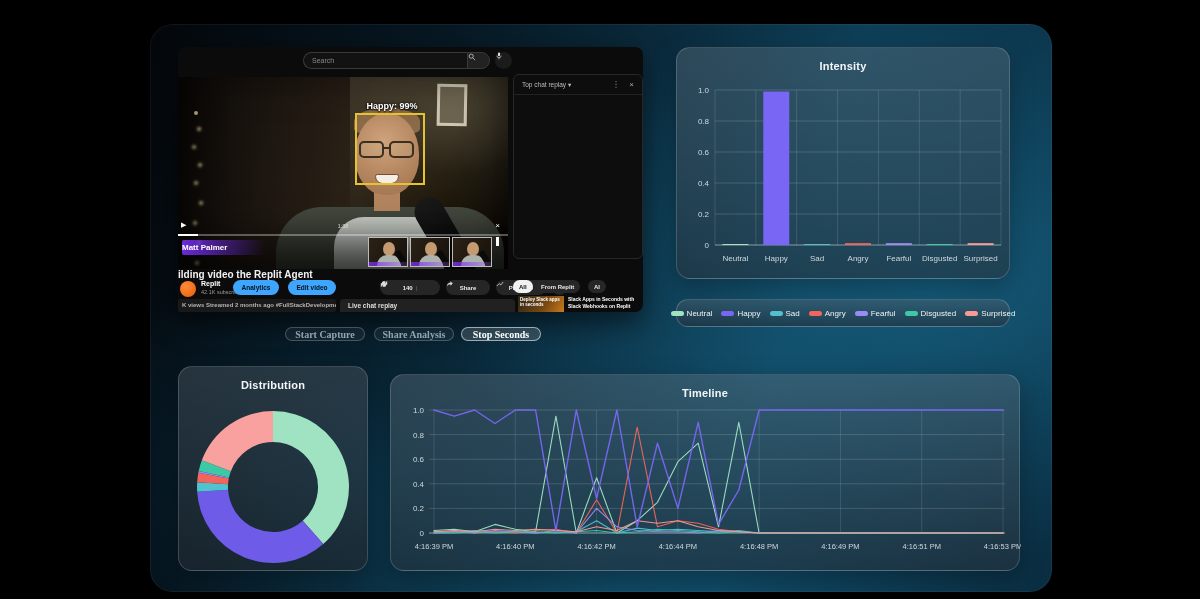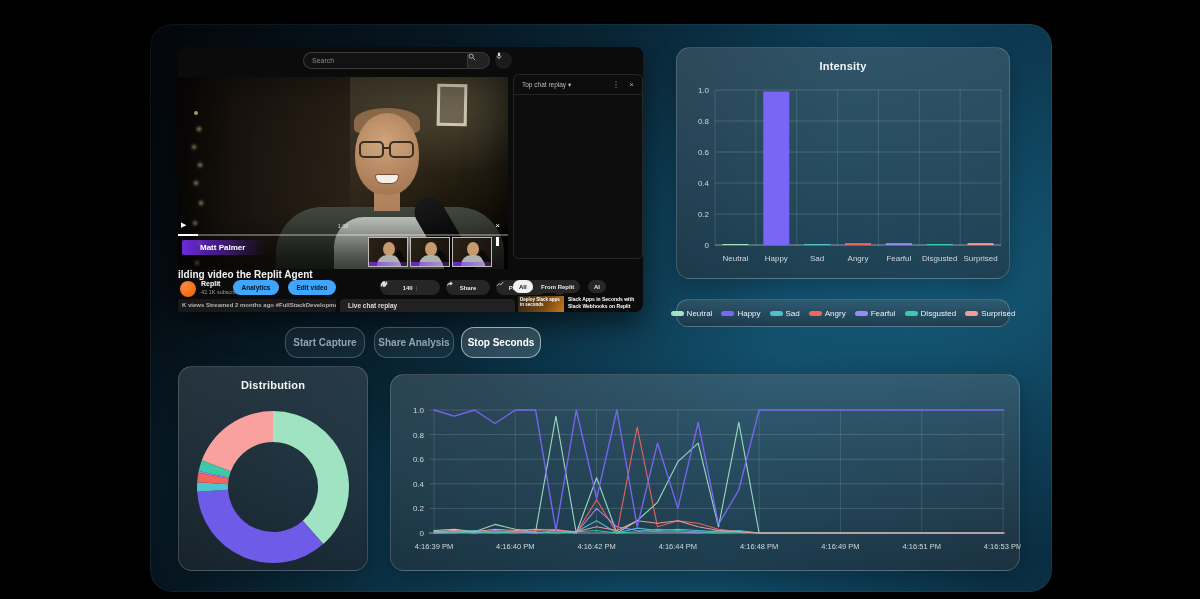--- a/index.html
+++ b/index.html
@@ -12,23 +12,23 @@
       radial-gradient(500px 300px at 20% 78%, rgba(16,90,125,.25), transparent 70%),
       linear-gradient(105deg,#04070b 0%,#071823 28%,#0d3b53 68%,#0a2c40 100%);
     box-shadow:0 0 0 1px rgba(255,255,255,.05) inset;}
   
   .card{position:absolute;border-radius:14px;border:1px solid rgba(255,255,255,.17);
     background:linear-gradient(180deg,rgba(98,114,126,.40),rgba(38,50,60,.58));
     box-shadow:0 8px 26px rgba(0,0,0,.28);padding-left:28px;}
   .card-title{position:absolute;top:12px;left:0;width:100%;text-align:center;color:#f2f6f8;font-size:11px;font-weight:bold;letter-spacing:.2px;}
   svg{position:absolute;left:0;top:0;}
   
-  .ctl{position:absolute;height:31px;border-radius:13px;border:1px solid rgba(255,255,255,.22);
+  .ctl{position:absolute;height:14px;border-radius:13px;border:1px solid rgba(255,255,255,.22);
     background:rgba(255,255,255,.05);color:#91a5b1;font-size:10px;font-weight:bold;
-    display:flex;align-items:center;justify-content:center;cursor:pointer;}
+    display:flex;align-items:center;justify-content:center;cursor:pointer;font-family:Liberation Serif, serif;}
   .ctl.active{background:rgba(255,255,255,.15);border-color:rgba(255,255,255,.55);color:#fff;}
   
   .legend-pill{position:absolute;left:526px;top:275px;width:334px;height:28px;border-radius:12px;
     border:1px solid rgba(255,255,255,.2);background:linear-gradient(180deg,rgba(90,106,118,.4),rgba(36,48,58,.6));
     display:flex;align-items:center;justify-content:center;gap:9px;}
   .leg-item{display:flex;align-items:center;gap:3px;}
   .leg-swatch{width:13px;height:5px;border-radius:2.5px;}
   .leg-label{font-size:8px;color:#eef3f5;}
   
   .yt{position:absolute;left:28px;top:23px;width:465px;height:265px;background:#0b0b0b;border-radius:8px;box-shadow:0 10px 28px rgba(0,0,0,.55);}
@@ -57,21 +57,21 @@
   .mic-shape{position:absolute;left:252px;top:116px;width:30px;height:92px;border-radius:15px;background:linear-gradient(180deg,#1a1a1a,#000);transform:rotate(-30deg);}
   .vignette{position:absolute;left:0;top:0;width:100%;height:100%;box-shadow:inset 0 -30px 40px rgba(0,0,0,.55),inset 30px 0 40px rgba(0,0,0,.4);}
   .detect-box{position:absolute;left:177px;top:36px;width:70px;height:72px;border:2px solid #e6c22e;}
   .detect-label{position:absolute;left:-30px;top:-14px;width:130px;text-align:center;color:#fff;font-size:9px;font-weight:bold;text-shadow:0 1px 2px #000,0 0 3px #000;}
   .player-row{position:absolute;left:0;top:144px;width:100%;height:12px;color:#eee;}
   .pr-play{position:absolute;left:3px;top:0;font-size:7px;color:#fff;}
   .pr-time{position:absolute;left:0;width:100%;text-align:center;font-size:5.5px;color:#ddd;top:2px;}
   .pr-close{position:absolute;right:8px;top:0;font-size:8px;color:#fff;}
   .progress{position:absolute;left:0;top:157px;width:100%;height:2px;background:rgba(255,255,255,.32);}
   .progress>div{height:100%;width:6%;background:#fff;}
-  .lower-third{position:absolute;left:4px;top:163px;width:84px;height:15px;border-radius:2px;background:linear-gradient(90deg,rgba(122,47,247,.88),rgba(122,47,247,0));color:#fff;font-size:8px;font-weight:bold;line-height:15px;padding-left:18px;}
+  .lower-third{position:absolute;left:4px;top:163px;width:84px;height:15px;border-radius:2px;background:linear-gradient(90deg,rgba(122,47,247,.88),rgba(122,47,247,0));color:#fff;font-size:8px;font-weight:bold;line-height:15px;padding-left:0;}
   .thumbs{position:absolute;left:190px;top:160px;display:flex;gap:2px;}
   .thumb{position:relative;width:40px;height:30px;border:1px solid rgba(230,230,230,.8);background:linear-gradient(120deg,#2b2217,#17110a);overflow:hidden;}
   .t-face{position:absolute;left:14px;top:4px;width:12px;height:14px;border-radius:50%;background:#c49a70;}
   .t-body{position:absolute;left:8px;top:17px;width:24px;height:13px;border-radius:10px 10px 0 0;background:#aeb2ac;}
   .t-mic{position:absolute;right:3px;top:12px;width:6px;height:16px;border-radius:3px;background:#0a0a0a;transform:rotate(-30deg);}
   .t-strip{position:absolute;left:0;bottom:0;width:100%;height:4px;background:linear-gradient(90deg,#7a2ff7cc,#b06cf733);}
   .thumb-scroll{position:absolute;left:318px;top:160px;width:3px;height:9px;background:#fff;}
   
   .chat{position:absolute;left:335px;top:27px;width:130px;height:185px;background:#0d0d0d;border:1px solid #272727;border-radius:6px;}
   .chat-head{position:absolute;left:0;top:0;width:100%;height:20px;border-bottom:1px solid #232323;color:#bdbdbd;font-size:6.5px;line-height:20px;padding-left:8px;}
@@ -121,20 +121,23 @@
         <div class="chest"></div>
         <div class="neck"></div>
         <div class="hair"></div>
         <div class="head"></div>
         <div class="lens l"></div>
         <div class="lens r"></div>
         <div class="bridge"></div>
         <div class="smile"></div>
         <div class="mic-shape"></div>
         <div class="vignette"></div>
+        <div class="detect-box">
+          <div class="detect-label">Happy: 99%</div>
+        </div>
         <div class="player-row">
           <span class="pr-play">▶</span>
           <span class="pr-time">1:38</span>
           <span class="pr-close">×</span>
         </div>
         <div class="progress">
             <div></div>
           </div>
         <div class="lower-third">Matt Palmer</div>
         <div class="thumbs">
@@ -290,20 +293,21 @@
           <path d="M144.25970176459754,177.00844129191492A76,76 0 0 1 18.14996863945136,124.77207948422783L49.08879722072778,122.82557337881912A45,45 0 0 0 123.75903393956433,153.7549981333707Z" fill="#6E5CE8"></path>
           <path d="M18.14996863945136,124.77207948422783A76,76 0 0 1 18.14996863945136,115.22792051577218L49.08879722072778,117.1744266211809A45,45 0 0 0 49.08879722072778,122.82557337881912Z" fill="#4FC3CF"></path>
           <path d="M18.14996863945136,115.22792051577218A76,76 0 0 1 19.346168944619663,105.75902009148491L49.79707371720901,111.56784084364239A45,45 0 0 0 49.08879722072778,117.1744266211809Z" fill="#F2655C"></path>
           <path d="M19.346168944619663,105.75902009148491A76,76 0 0 1 19.7276226088173,103.88745964592383L50.022934439431296,110.45968005350753A45,45 0 0 0 49.79707371720901,111.56784084364239Z" fill="#9A8BF2"></path>
           <path d="M19.7276226088173,103.88745964592383A76,76 0 0 1 22.822208607137384,93.3593916654643L51.85525509633135,104.22595559139333A45,45 0 0 0 50.022934439431296,110.45968005350753Z" fill="#3DC9A6"></path>
           <path d="M22.822208607137384,93.3593916654643A76,76 0 0 1 93.99999999999999,44L93.99999999999999,75A45,45 0 0 0 51.85525509633135,104.22595559139333Z" fill="#F9A19F"></path>
         </svg>
     </div>
 
     <div class="card" style="left:240px;top:350px;width:630px;height:197px;">
+      <div class="card-title">Timeline</div>
       <svg id="chart-timeline" width="630" height="197" viewBox="0 0 630 197">
           <line x1="38" y1="158" x2="614" y2="158" stroke="rgba(255,255,255,0.15)" stroke-width="1"></line>
           <text x="33" y="161" text-anchor="end" font-size="8" fill="#cfd8dd">0</text>
           <line x1="38" y1="133.4" x2="614" y2="133.4" stroke="rgba(255,255,255,0.15)" stroke-width="1"></line>
           <text x="33" y="136.4" text-anchor="end" font-size="8" fill="#cfd8dd">0.2</text>
           <line x1="38" y1="108.8" x2="614" y2="108.8" stroke="rgba(255,255,255,0.15)" stroke-width="1"></line>
           <text x="33" y="111.8" text-anchor="end" font-size="8" fill="#cfd8dd">0.4</text>
           <line x1="38" y1="84.2" x2="614" y2="84.2" stroke="rgba(255,255,255,0.15)" stroke-width="1"></line>
           <text x="33" y="87.2" text-anchor="end" font-size="8" fill="#cfd8dd">0.6</text>
           <line x1="38" y1="59.599999999999994" x2="614" y2="59.599999999999994" stroke="rgba(255,255,255,0.15)" stroke-width="1"></line>

